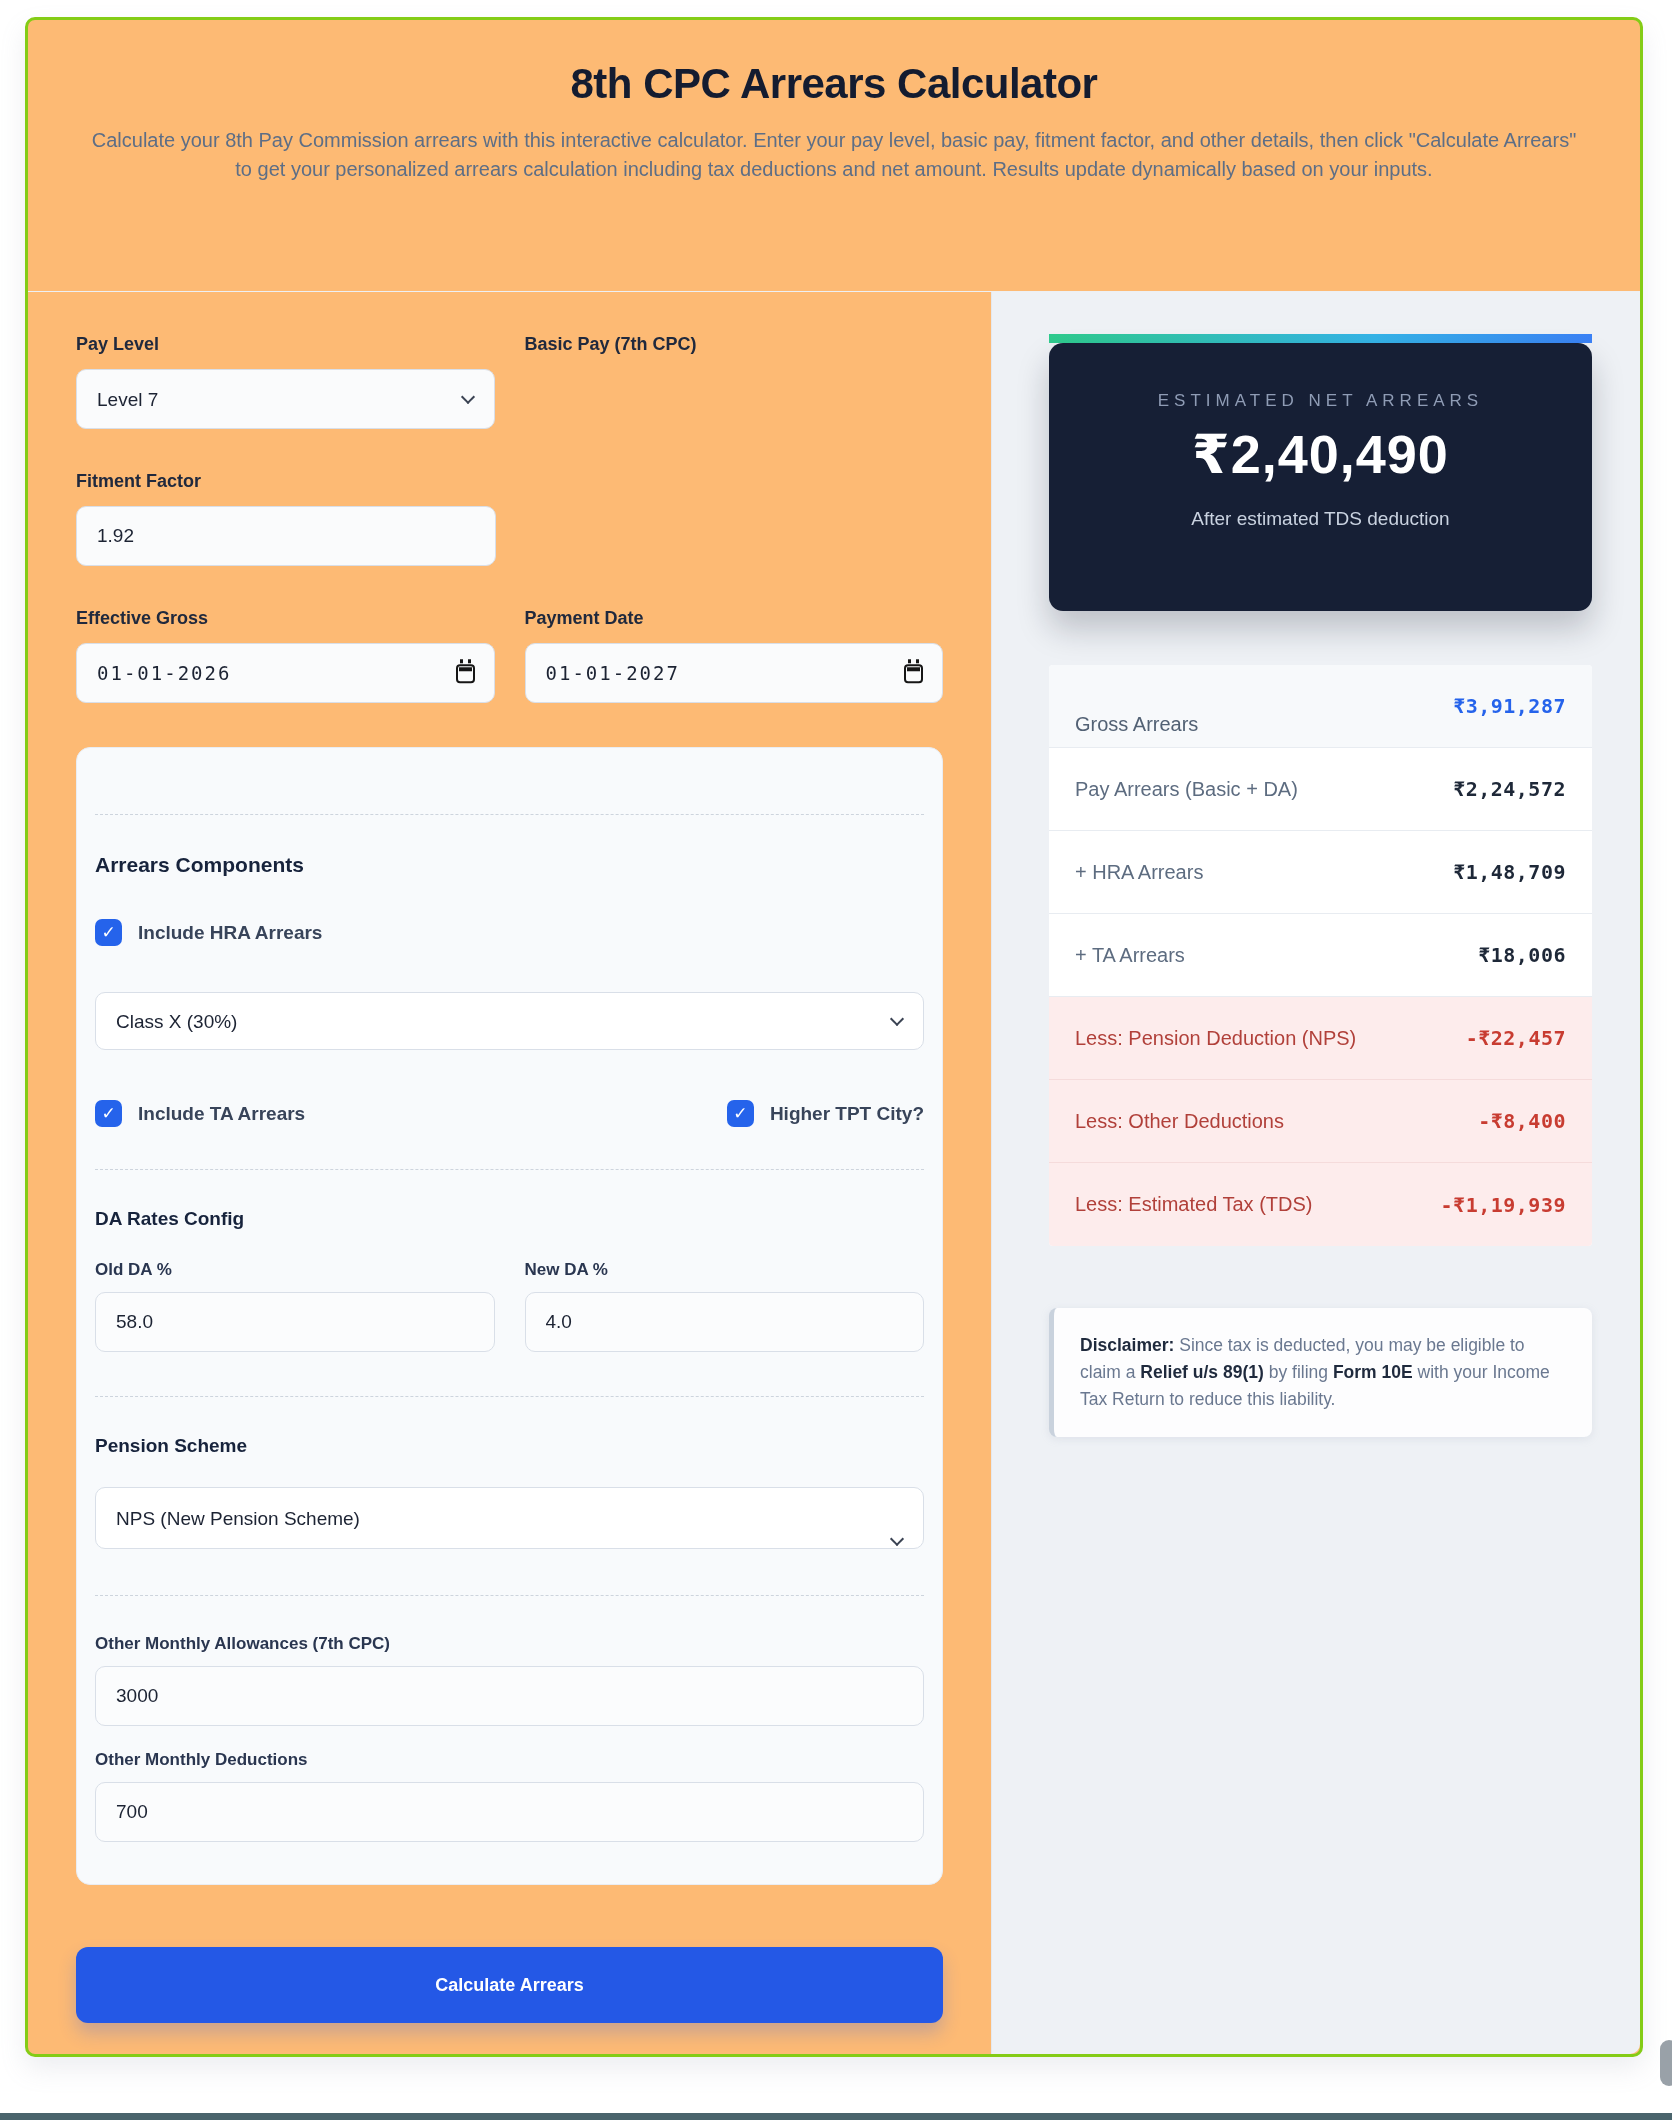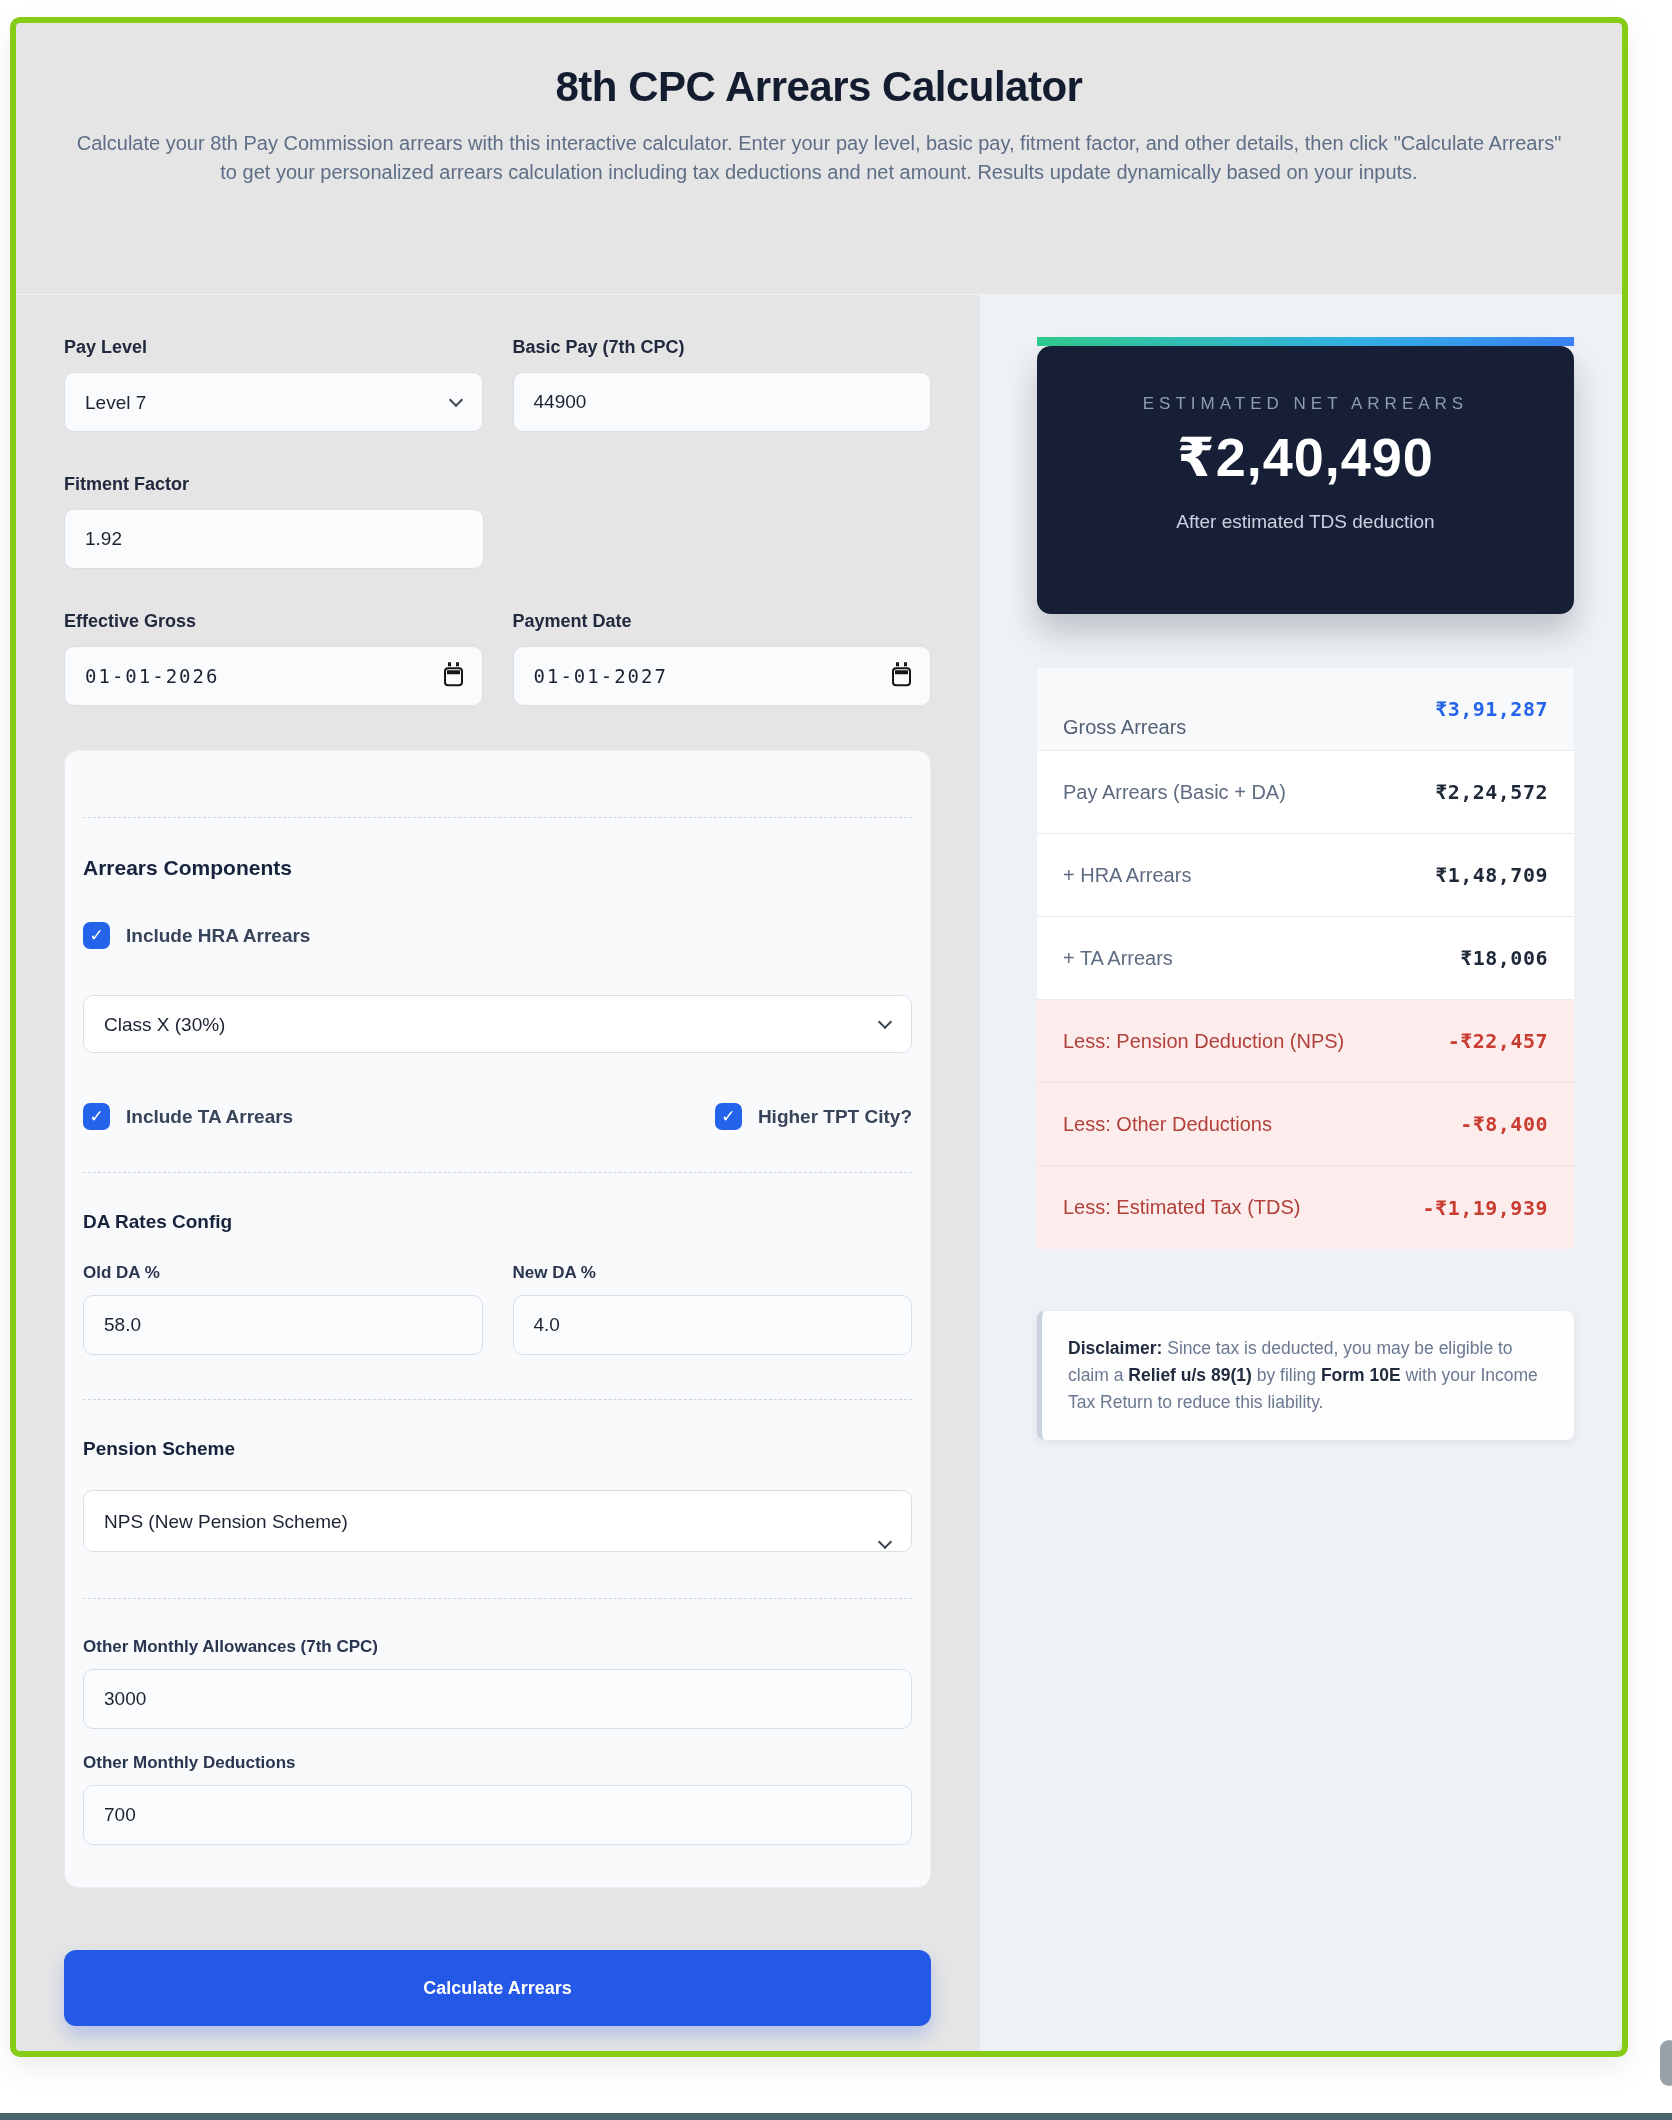--- a/index.html
+++ b/index.html
@@ -5,24 +5,24 @@
   * { margin:0; padding:0; box-sizing:border-box; }
   html,body { width:1672px; height:2120px; }
   body {
     position:relative;
     background:#ffffff;
     font-family:"Liberation Sans","DejaVu Sans",sans-serif;
     color:#1c2333;
     overflow:hidden;
   }
   .card {
-    position:absolute; left:10px; top:17px;
+    position:absolute; left:25px; top:17px;
     width:1618px; height:2040px;
-    background:#e5e5e5;
-    border:6px solid #84cc16;
+    background:#fdba74;
+    border:3px solid #84cc16;
     border-radius:10px;
     box-shadow:0 12px 26px rgba(140,152,170,.16);
     overflow:hidden;
   }
   
   .card-header { padding-top:40px; text-align:center; }
   .page-title {
     font-size:42px; font-weight:700; color:#141c30; letter-spacing:-0.5px;
   }
   .page-desc {
@@ -196,21 +196,20 @@
           <label class="f-label">Pay Level</label>
           <div class="select-wrap">
             <select class="control">
               <option>Level 7</option>
             </select>
             <span class="chevron"></span>
           </div>
         </div>
         <div class="field">
           <label class="f-label">Basic Pay (7th CPC)</label>
-          <input class="control" value="44900" style="">
         </div>
       </div>
 
       <div class="field-row" style="margin-top:42px;">
         <div class="field half">
           <label class="f-label">Fitment Factor</label>
           <input class="control" value="1.92" style="">
         </div>
       </div>
 

